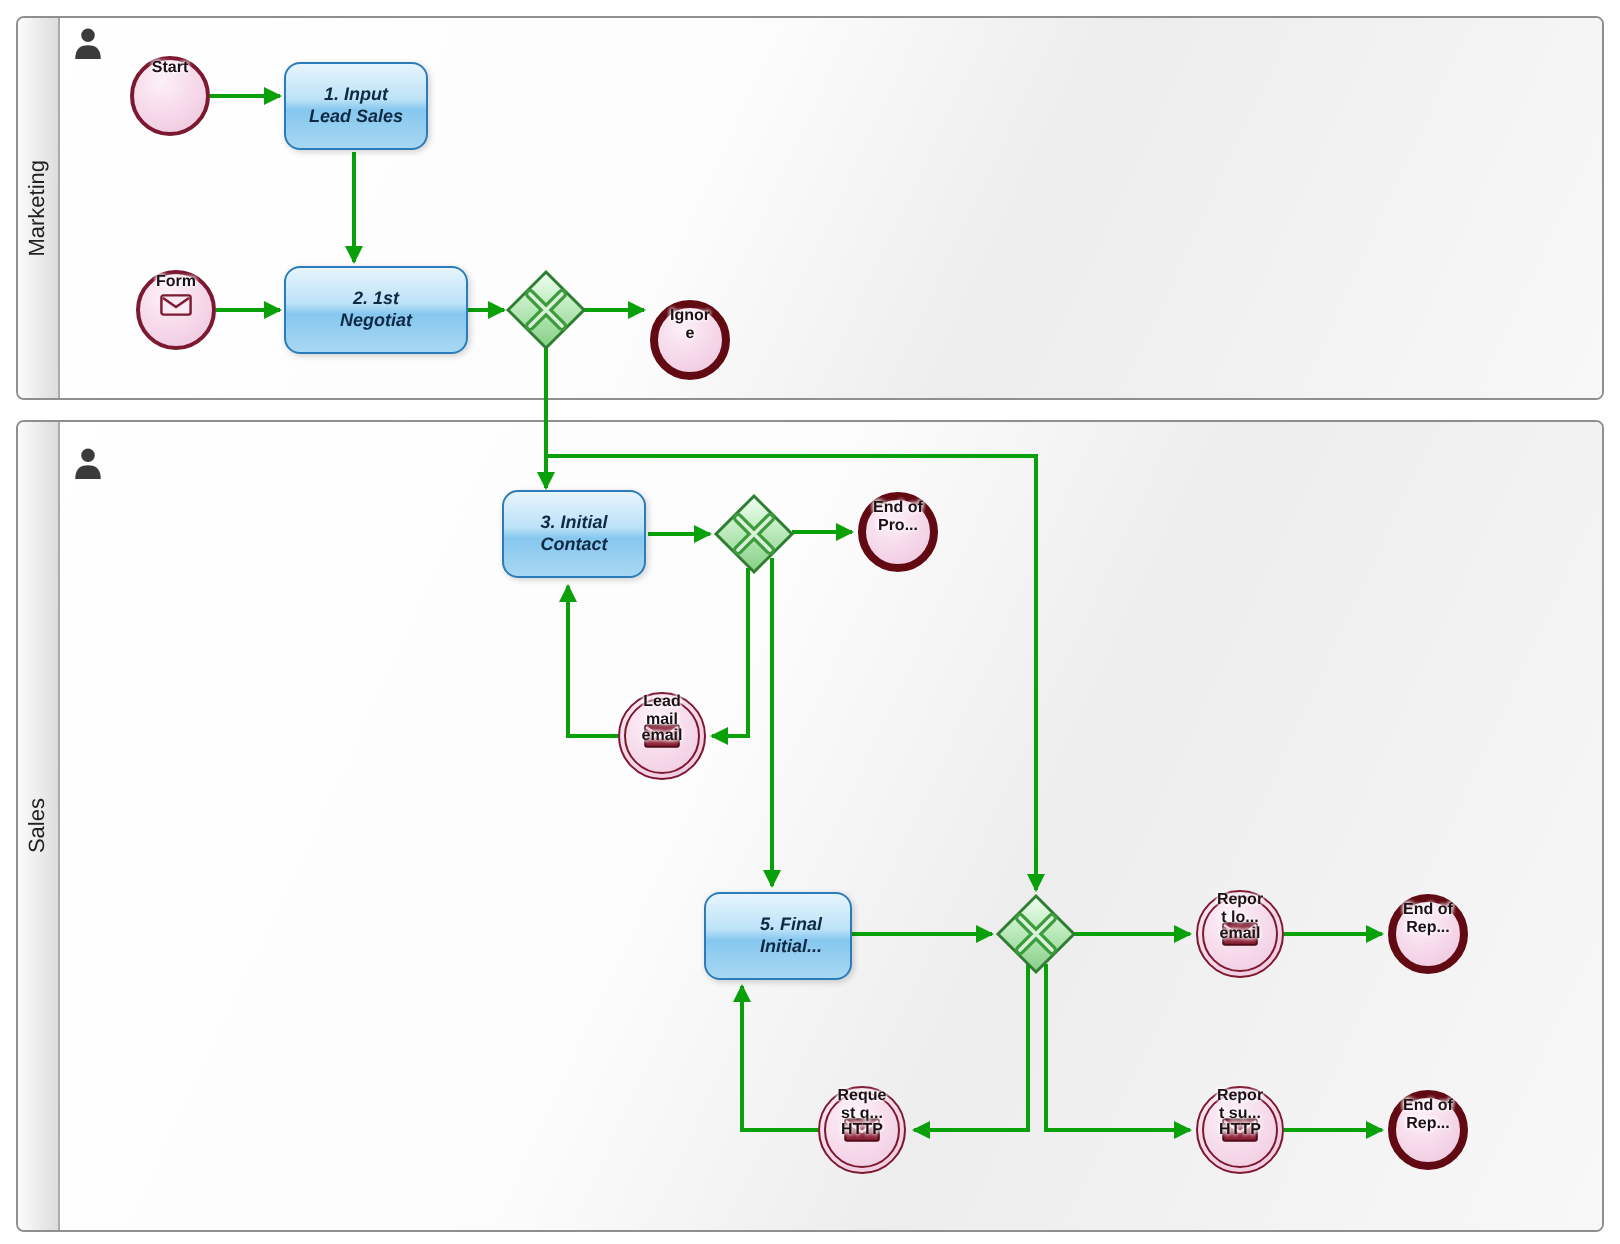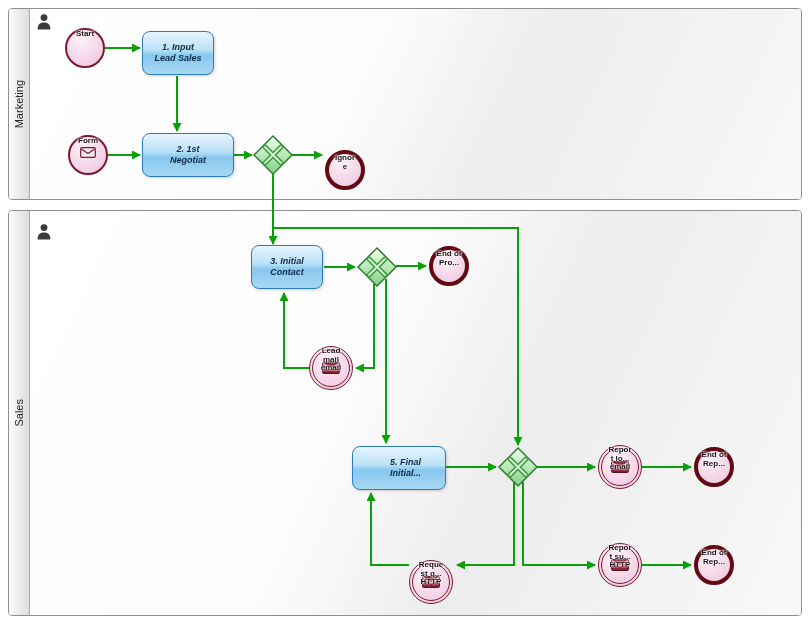--- a/index.html
+++ b/index.html
@@ -174,21 +174,21 @@
           <path d="M1,1.5 L9,7 L17,1.5" fill="none" stroke="#f2cedd" stroke-width="1.2"></path>
         </svg>
     </span>
     <span class="lbl">
       <span>Lead</span>
       <span>mail</span>
       <span>email</span>
     </span>
   </div>
 
-  <div class="task" style="left:352px;top:446px;width:94px;height:44px;padding-left:13px;">
+  <div class="task" style="left:352px;top:446px;width:74px;height:44px;padding-left:13px;">
     <span>5. Final</span>
     <span>Initial...</span>
   </div>
 
   <div class="event intermediate" style="left:598px;top:445px;width:44px;height:44px;">
     <span class="icon">
       <svg width="18" height="12" viewBox="0 0 18 12">
           <rect x="0.6" y="0.6" width="16.8" height="10.8" rx="1" fill="#8e2238" stroke="#4e0a16" stroke-width="1"></rect>
           <path d="M1,1.5 L9,7 L17,1.5" fill="none" stroke="#f2cedd" stroke-width="1.2"></path>
         </svg>
@@ -200,21 +200,21 @@
     </span>
   </div>
 
   <div class="event end" style="left:694px;top:447px;width:40px;height:40px;">
     <span class="lbl">
       <span>End of</span>
       <span>Rep...</span>
     </span>
   </div>
 
-  <div class="event intermediate" style="left:409px;top:560px;width:44px;height:44px;">
+  <div class="event intermediate" style="left:409px;top:543px;width:44px;height:44px;">
     <span class="icon">
       <svg width="18" height="12" viewBox="0 0 18 12">
           <rect x="0.6" y="0.6" width="16.8" height="10.8" rx="1" fill="#8e2238" stroke="#4e0a16" stroke-width="1"></rect>
           <path d="M1,1.5 L9,7 L17,1.5" fill="none" stroke="#f2cedd" stroke-width="1.2"></path>
         </svg>
     </span>
     <span class="lbl">
       <span>Reque</span>
       <span>st q...</span>
       <span>HTTP</span>

